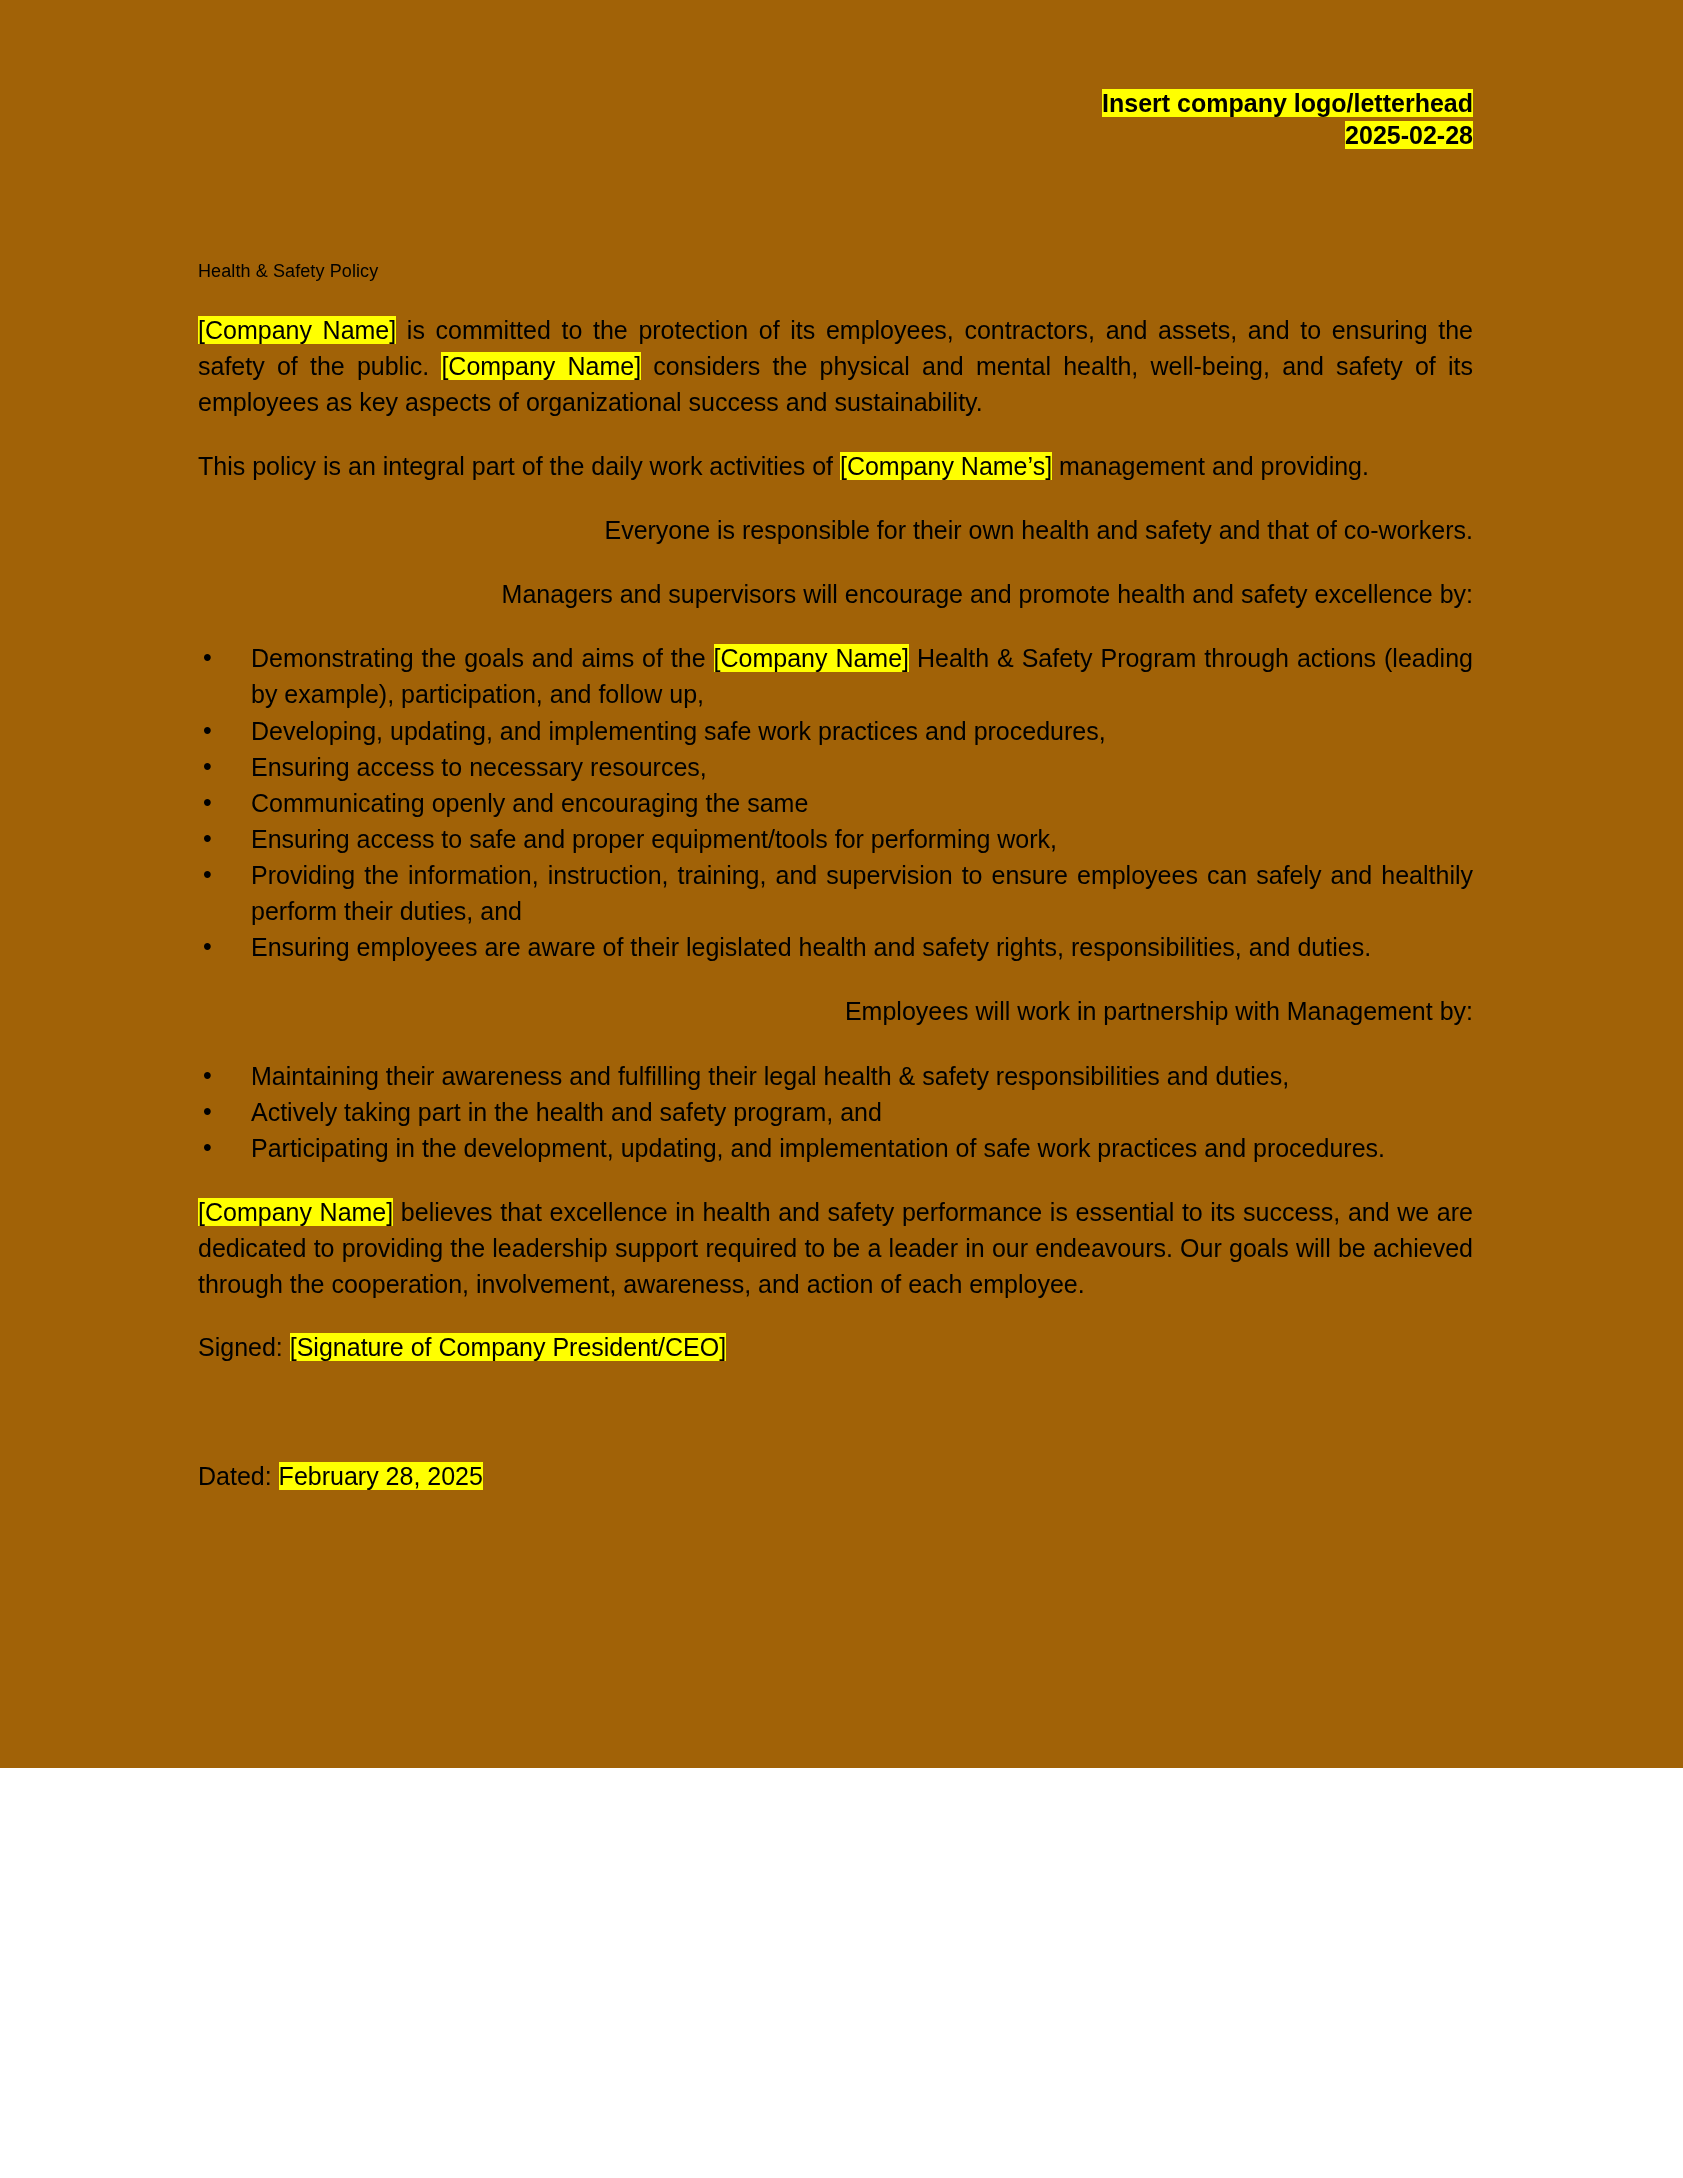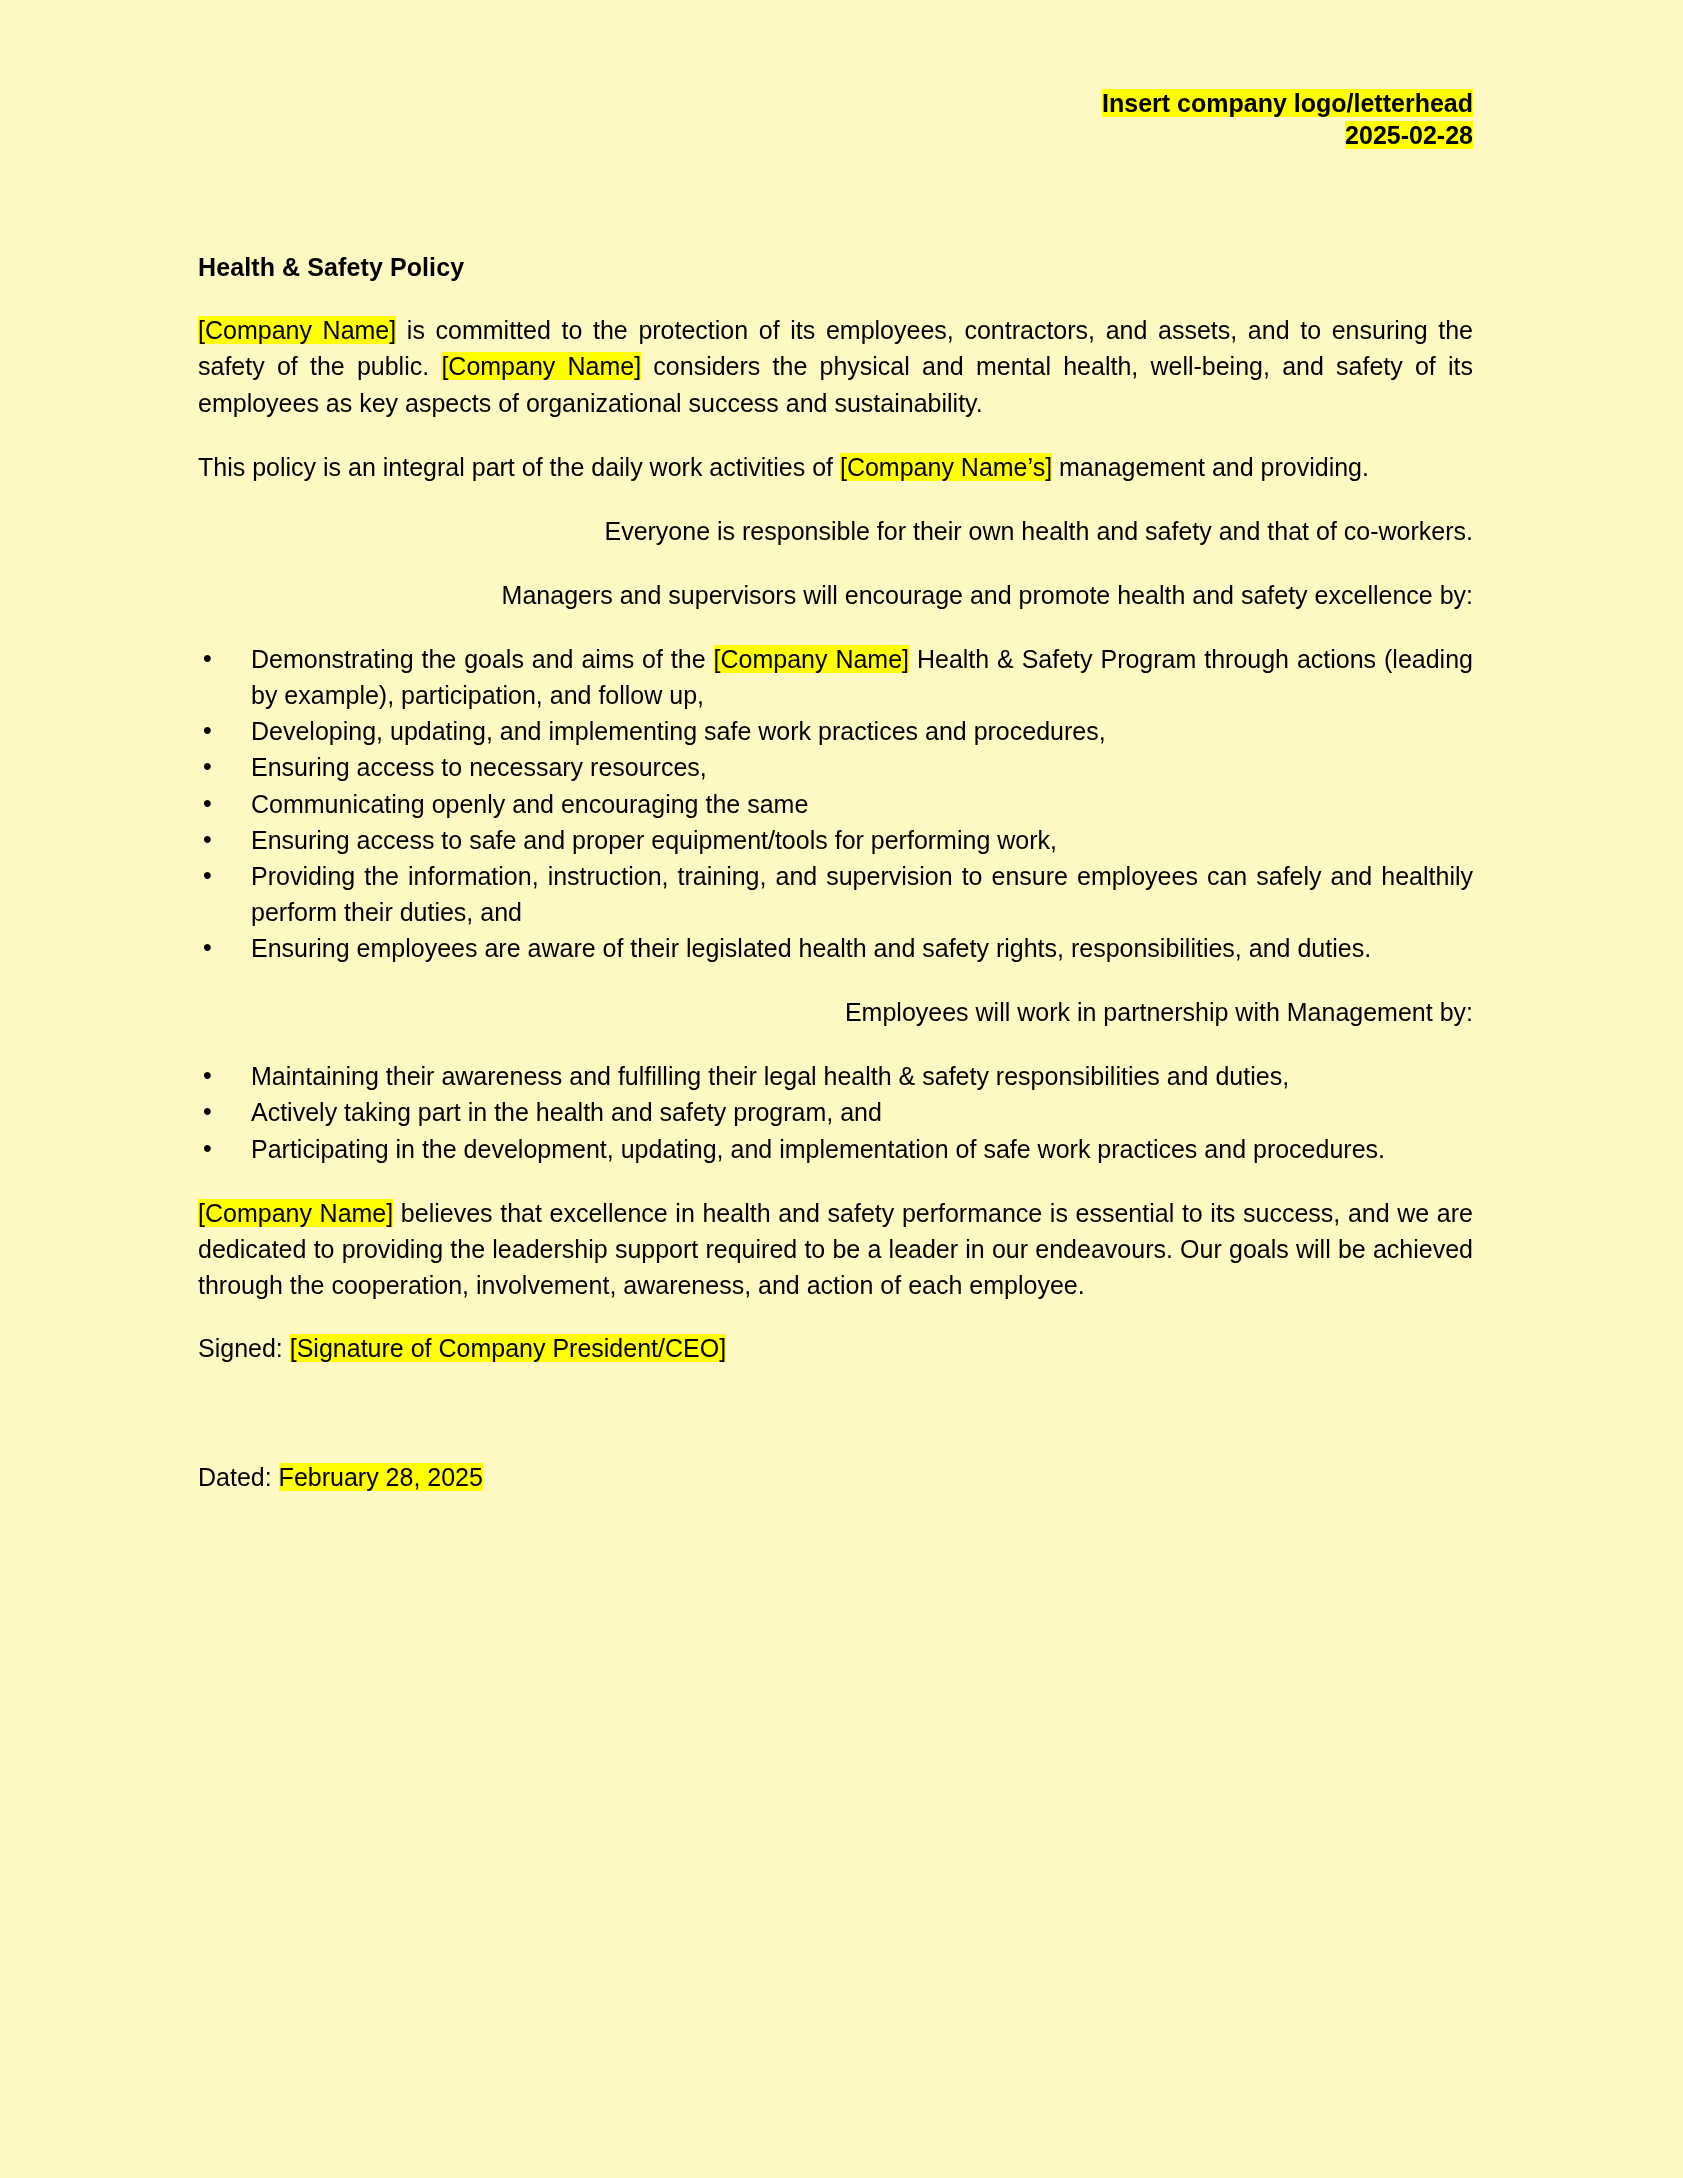--- a/index.html
+++ b/index.html
@@ -10,22 +10,22 @@
   body {
     width: 1683px;
     height: 2178px;
     font-family: "Liberation Sans", sans-serif;
     color: #000000;
     -webkit-font-smoothing: antialiased;
   }
   .page {
     position: relative;
     width: 1683px;
-    height: 2178px;
-    background: #fef9c3;
+    height: 1768px;
+    background: #a16207;
     box-sizing: border-box;
     padding: 0;
     overflow: hidden;
   }
   .header {
     position: absolute;
     top: 87px;
     right: 210px;
     text-align: right;
     font-size: 25px;
@@ -40,23 +40,23 @@
     box-decoration-break: clone;
     -webkit-box-decoration-break: clone;
   }
   .content {
     position: absolute;
     left: 198px;
     top: 252px;
     width: 1275px;
   }
   h1.doc-title {
-    font-size: 25px;
-    font-weight: 700;
-    margin: 0 0 29px 0;
+    font-size: 18px;
+    font-weight: 400;
+    margin: 8px 0 29px 0;
     line-height: 1.25;
     letter-spacing: 0.1px;
   }
   p.para {
     font-size: 25px;
     line-height: 1.445;
     margin: 0 0 28px 0;
     text-align: justify;
     text-justify: inter-word;
     hyphens: none;

